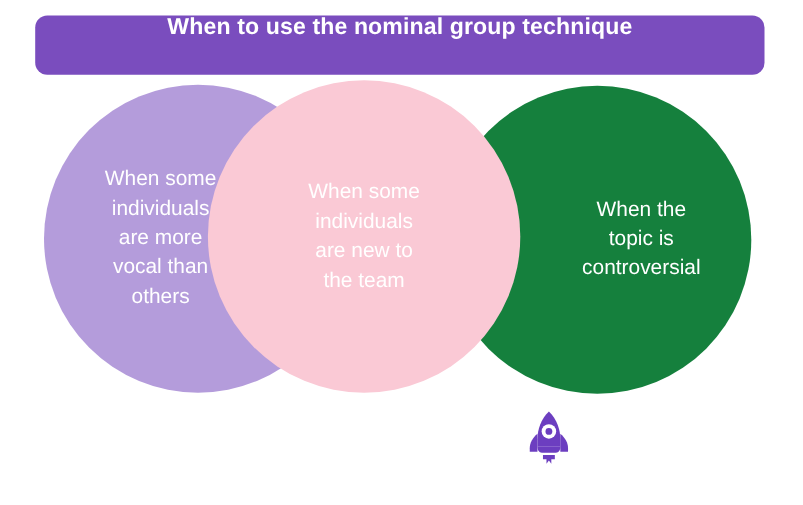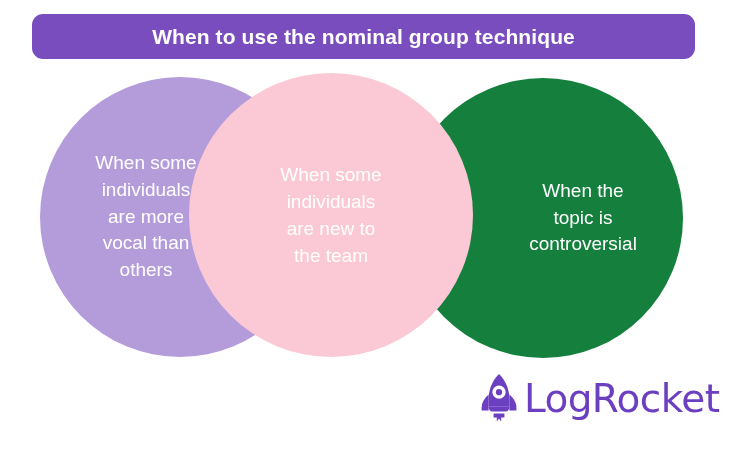--- a/index.html
+++ b/index.html
@@ -22,25 +22,24 @@
     background: #ffffff;
     overflow: hidden;
   }
 
   
   #title-banner {
     position: absolute;
     left: 32px;
     top: 14px;
     width: 663px;
-    height: 45px;
+    height: 54px;
     background: #7a4dbe;
     border-radius: 11px;
     display: flex;
-    align-items: center;
     justify-content: center;
     box-sizing: border-box;
   }
   #title-text {
     color: #ffffff;
     font-size: 21px;
     font-weight: bold;
     letter-spacing: 0.1px;
     line-height: 1;
     text-align: center;
@@ -174,16 +173,15 @@
       <path d="M29.4 21.4 C33.8 25.2 36.4 29.6 36.4 34.6 L36.4 37.6 L29.4 37.6 Z" fill="#6c3ec0"></path>
 
       <path d="M8.6 33.2 L29.4 33.2 C29.4 36.6 27.8 38.6 25.4 38.6 L12.6 38.6 C10.2 38.6 8.6 36.6 8.6 33.2 Z" fill="#6c3ec0"></path>
 
       <path d="M13.6 40.6 L24.4 40.6 L24.4 44.6 L21.2 44.6 L21.2 48.6 L19 45.6 L16.8 48.6 L16.8 44.6 L13.6 44.6 Z" fill="#6c3ec0"></path>
 
       <circle cx="19" cy="19.2" r="6.6" fill="#ffffff"></circle>
 
       <circle cx="19" cy="19.2" r="3.1" fill="#6c3ec0"></circle>
     </svg>
-    <div id="logo-wordmark">LogRocket</div>
   </div>
 
 </div>
 
 </body></html>

